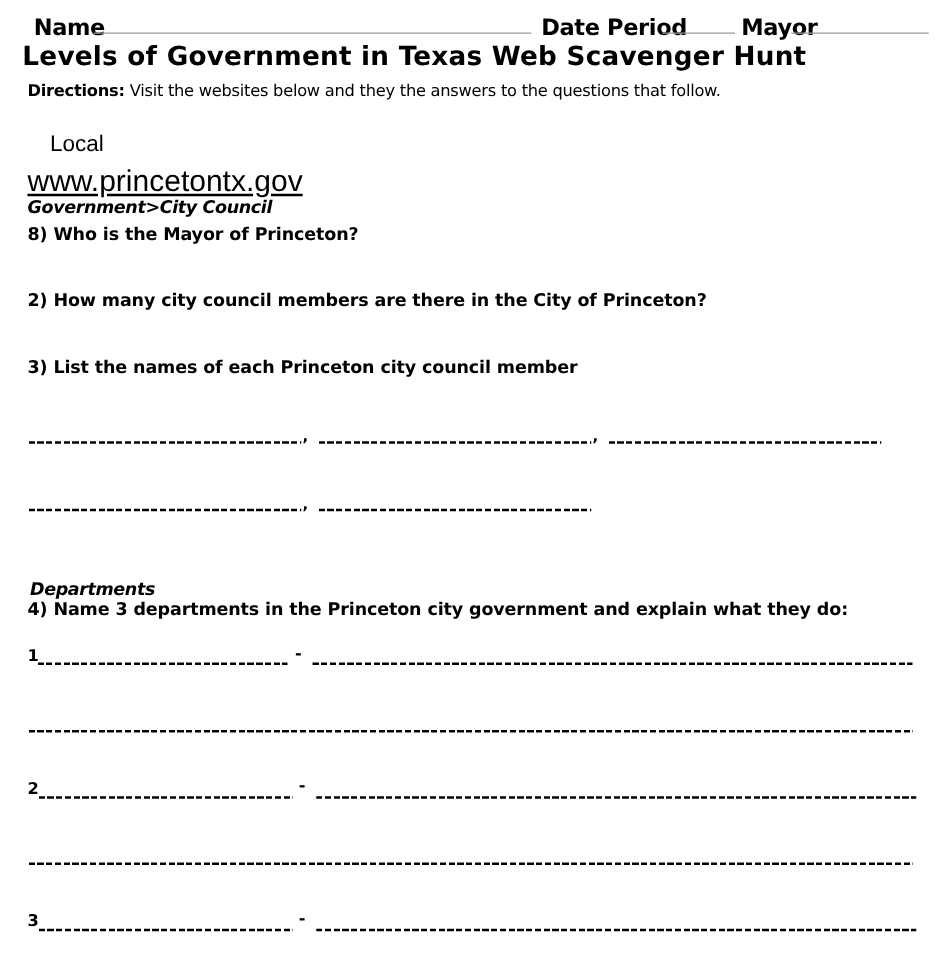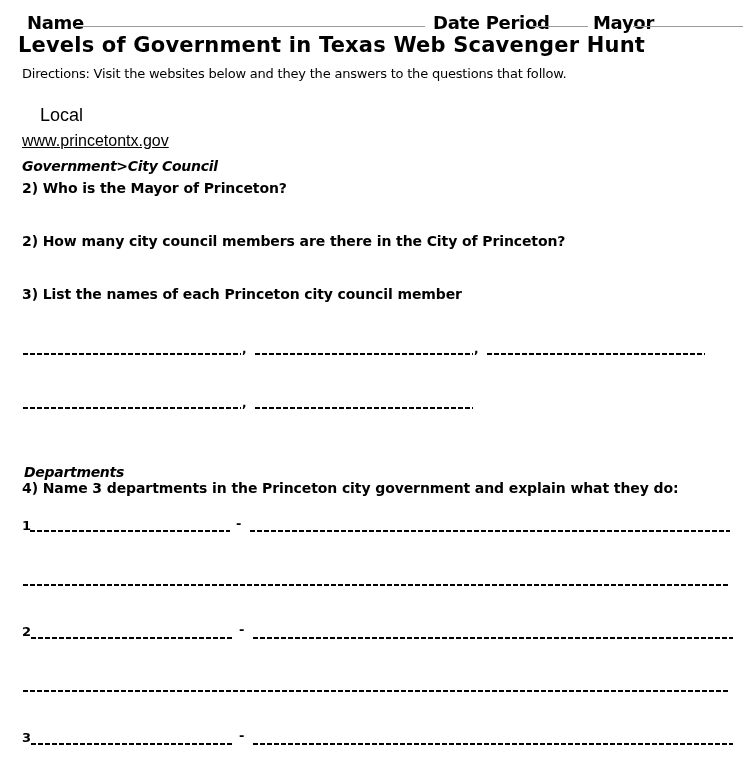--- a/index.html
+++ b/index.html
@@ -5,23 +5,23 @@
   html, body { margin: 0; padding: 0; background: #ffffff; }
   body {
     width: 752px; height: 767px; position: relative; overflow: hidden;
     font-family: "DejaVu Sans", sans-serif; color: #000;
   }
   .abs { position: absolute; white-space: nowrap; }
   .hdr-label { font-family: "DejaVu Sans", sans-serif; font-weight: bold; font-size: 18px; letter-spacing: -0.3px; }
   .hdr-line { position: absolute; height: 1px; background: #9a9a9a; }
   .title { font-family: "DejaVu Sans", sans-serif; font-weight: bold; font-size: 21px; letter-spacing: 0.2px; }
   .directions { font-size: 13px; letter-spacing: -0.2px; }
-  .directions b { font-weight: normal; text-align: right; }
+  .directions b { font-weight: bold; text-align: right; }
   .plain { font-family: "Liberation Sans", sans-serif; font-size: 18px; }
-  .link { font-family: "Liberation Sans", sans-serif; font-size: 16px; text-decoration: underline; color: #000; }
+  .link { font-family: "Liberation Sans", sans-serif; font-size: 24px; text-decoration: underline; color: #000; }
   .subhead { font-weight: bold; font-style: italic; font-size: 14px; letter-spacing: -0.3px; }
   .q { font-weight: bold; font-size: 14px; letter-spacing: -0.1px; }
   .dash { position: absolute; height: 2px;
     background-image: repeating-linear-gradient(90deg, #000 0 5px, transparent 5px 7px); }
   .comma { font-weight: bold; font-size: 12px; }
   .num { font-weight: bold; font-size: 13px; }
 </style>
 </head>
 <body>
 
@@ -33,21 +33,21 @@
 <div class="hdr-line" style="left:633px; top:26px; width:110px;"></div>
 
 <div class="abs title" style="left:0; width:663px; text-align:center; top:33px;">Levels of Government in Texas Web Scavenger Hunt</div>
 
 <div class="abs directions" style="left:22px; top:66px;"><b>Directions:</b><span> Visit the websites below and they the answers to the questions that follow.</span></div>
 
 <div class="abs plain" style="left:22px; top:105px;margin-left:18px;">Local</div>
 <a class="abs link" style="left:22px; top:132px;">www.princetontx.gov</a>
 <div class="abs subhead" style="left:22px; top:158px;">Government&gt;City Council</div>
 
-<div class="abs q" style="left:22px; top:180px;">2) Who is the Mayor of Princeton?</div>
+<div class="abs q" style="left:22px; top:180px;">8) Who is the Mayor of Princeton?</div>
 <div class="abs q" style="left:22px; top:233px;">2) How many city council members are there in the City of Princeton?</div>
 <div class="abs q" style="left:22px; top:286px;">3) List the names of each Princeton city council member</div>
 
 <div class="dash" style="left:23px; top:353px; width:218px;"></div>
 <span class="abs comma" style="left:242px; top:342px;">,</span>
 <div class="dash" style="left:255px; top:353px; width:218px;"></div>
 <span class="abs comma" style="left:474px; top:342px;">,</span>
 <div class="dash" style="left:487px; top:353px; width:218px;"></div>
 
 <div class="dash" style="left:23px; top:407px; width:218px;"></div>

